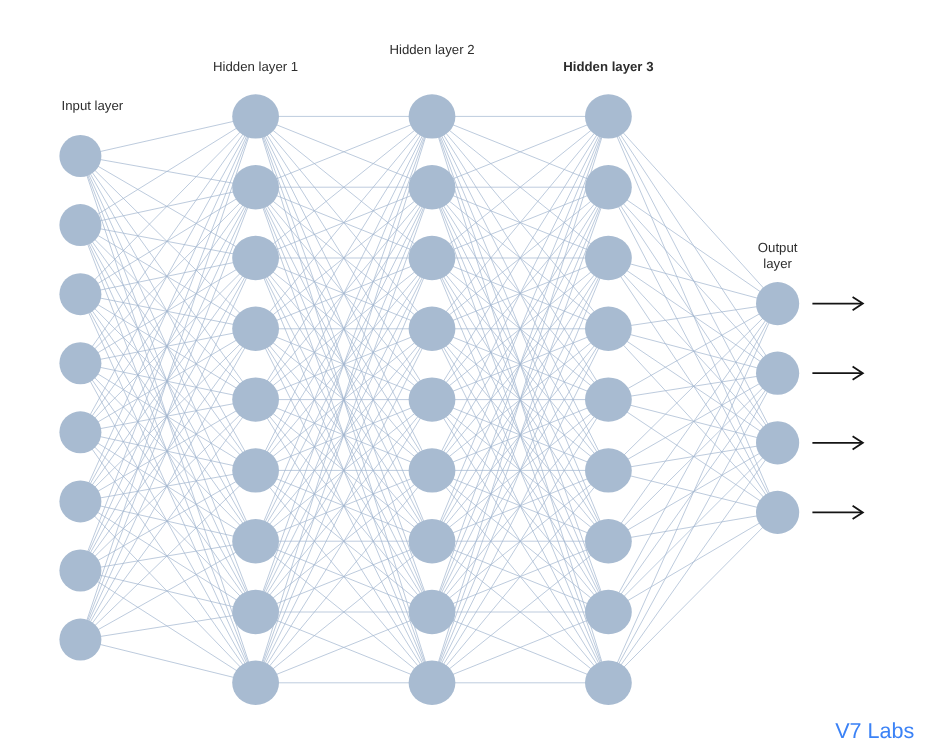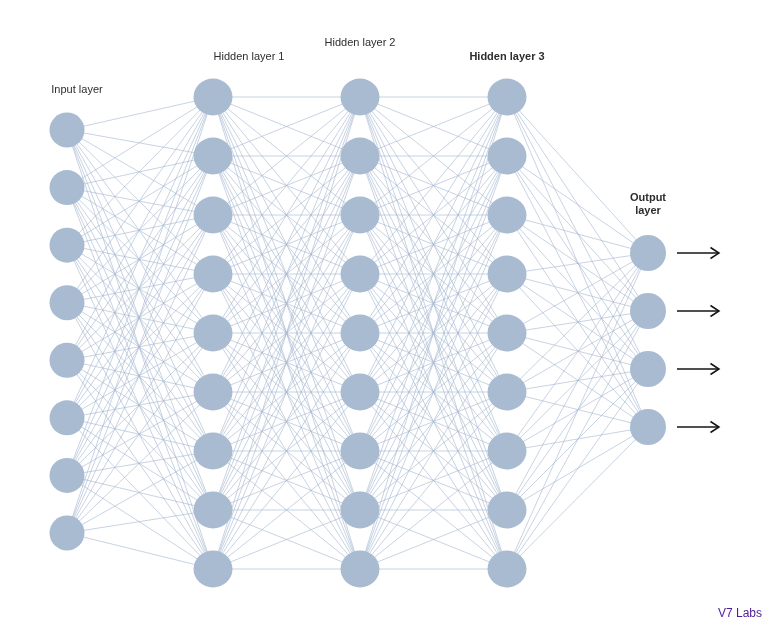--- a/index.html
+++ b/index.html
@@ -23,30 +23,30 @@
   .layer-label {
     position: absolute;
     transform: translateX(-50%);
     font-size: 11px;
     line-height: 13px;
     color: #2d2d2d;
     text-align: center;
     white-space: nowrap;
   }
   .label-input   { left: 77px;  top: 83px; }
-  .label-hidden1 { left: 213px; top: 50px; margin-left: 36px; }
+  .label-hidden1 { left: 213px; top: 50px; }
   .label-hidden2 { left: 360px; top: 36px; }
   .label-hidden3 { left: 507px; top: 50px; font-weight: bold; }
-  .label-output  { left: 648px; top: 191px; white-space: normal; width: 48px; font-weight: bold; }
+  .label-output  { left: 648px; top: 201px; white-space: normal; width: 48px; }
   .watermark {
     position: absolute;
     right: 9px;
     bottom: 4px;
-    font-size: 12px;
-    color: #4c1d95;
+    font-size: 18px;
+    color: #3b82f6;
   }
 </style>
 </head>
 <body>
 
 <div class="stage">
   <svg class="net" id="net-svg" width="771" height="624" viewBox="0 0 771 624">
       <line x1="67" y1="130" x2="213" y2="97" stroke="#a3b6cf" stroke-width="0.8" stroke-opacity="0.75"></line>
       <line x1="67" y1="130" x2="213" y2="156" stroke="#a3b6cf" stroke-width="0.8" stroke-opacity="0.75"></line>
       <line x1="67" y1="130" x2="213" y2="215" stroke="#a3b6cf" stroke-width="0.8" stroke-opacity="0.75"></line>

